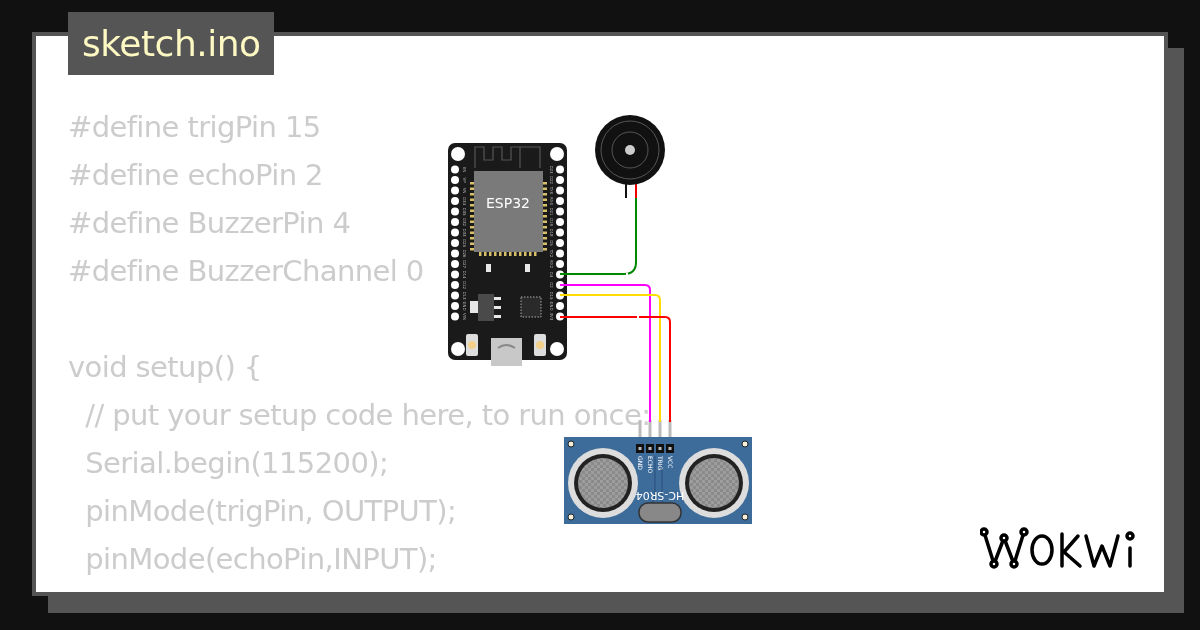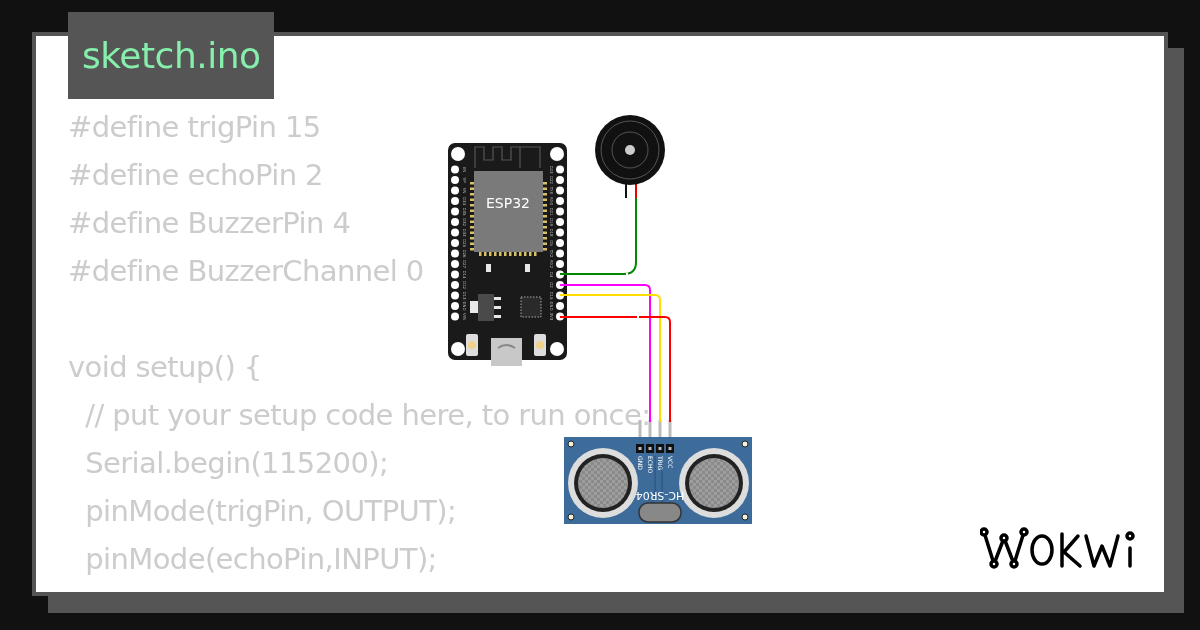--- a/index.html
+++ b/index.html
@@ -20,23 +20,23 @@
       position: absolute;
       left: 32px; top: 32px;
       width: 1128px; height: 556px;
       background: #ffffff;
       border: 4px solid #555555;
     }
     .filename-tab {
       position: absolute;
       left: 68px; top: 12px;
       height: 63px;
-      padding: 12px 14px;
+      padding: 0 14px;
       background: #555555;
-      color: #86efac;
+      color: #fef9c3;
       font-family: "DejaVu Sans", sans-serif;
       font-size: 36px;
       line-height: 63px;
       letter-spacing: -0.5px;
       white-space: nowrap;
     }
     .code {
       position: absolute;
       left: 68px; top: 103px;
       margin: 0;

